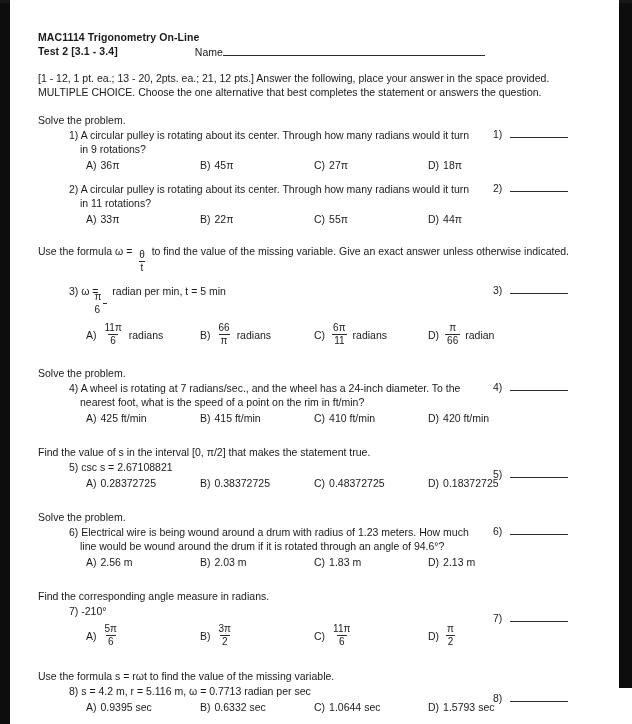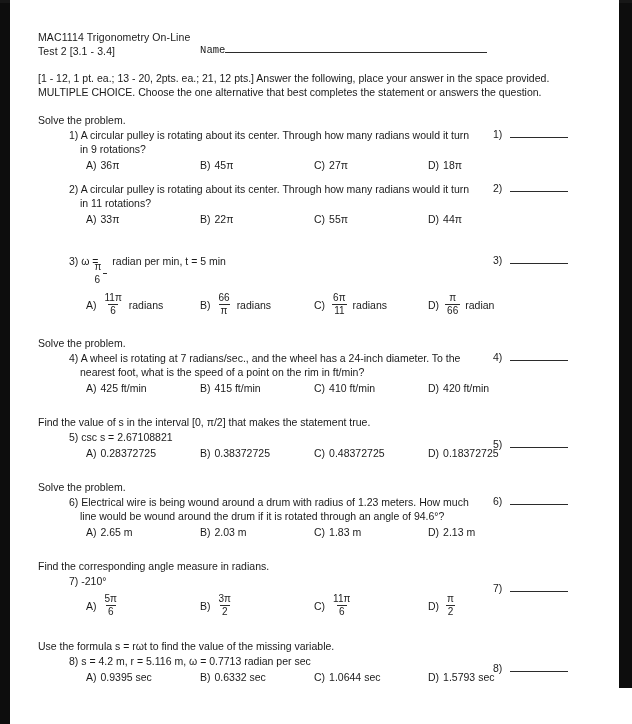--- a/index.html
+++ b/index.html
@@ -47,33 +47,32 @@
     left: 28px;
     top: 30px;
     width: 555px;
   }
 
   
   .hdr-line {
     font-size: 10.5px;
     line-height: 14px;
     letter-spacing: 0.1px;
+    font-weight: bold;
   }
   .hdr-row2 {
     display: flex;
-    align-items: flex-start;
-    gap: 28px;
+    align-items: flex-end;
   }
   .hdr-title2 { white-space: nowrap; }
   .name-block {
-    margin-left: 57px;
+    margin-left: 77px;
     display: flex;
     align-items: baseline;
     flex: 1;
-    font-family: Liberation Mono, monospace;
   }
   .name-label { font-size: 10.5px; }
   .name-rule {
     flex: 1;
     border-bottom: 1px solid #2b2b2b;
     height: 1px;
     margin-left: 0px;
     margin-bottom: 1px;
     max-width: 262px;
   }
@@ -248,20 +247,26 @@
         </div>
         <div class="opt">
           <span class="lbl">D)</span>
           <span class="val">44π</span>
         </div>
       </div>
     </div>
   </div>
 
   <div class="section" style="margin-top:18px">
+    <div class="section-head">
+      <span>Use the formula ω = </span><span class="frac">
+            <span class="nm">θ</span>
+            <span class="dn">t</span>
+          </span><span> to find the value of the missing variable. Give an exact answer unless otherwise indicated.</span>
+    </div>
 
     <div class="sp-10"></div>
 
     <div class="qblock">
       <div class="qtext"><span>3) ω = </span><span class="frac">
               <span class="nm">π</span>
               <span class="dn">6</span>
             </span><span> radian per min, t = 5 min</span></div>
       <div class="ansnum">
         <span class="num">3)</span>
@@ -366,21 +371,21 @@
     <div class="section-head">Solve the problem.</div>
     <div class="qblock">
       <div class="qtext">6) Electrical wire is being wound around a drum with radius of 1.23 meters. How much line would be wound around the drum if it is rotated through an angle of 94.6°?</div>
       <div class="ansnum">
         <span class="num">6)</span>
         <span class="blank"></span>
       </div>
       <div class="options">
         <div class="opt">
           <span class="lbl">A)</span>
-          <span class="val">2.65 m</span>
+          <span class="val">2.56 m</span>
         </div>
         <div class="opt">
           <span class="lbl">B)</span>
           <span class="val">2.03 m</span>
         </div>
         <div class="opt">
           <span class="lbl">C)</span>
           <span class="val">1.83 m</span>
         </div>
         <div class="opt">

